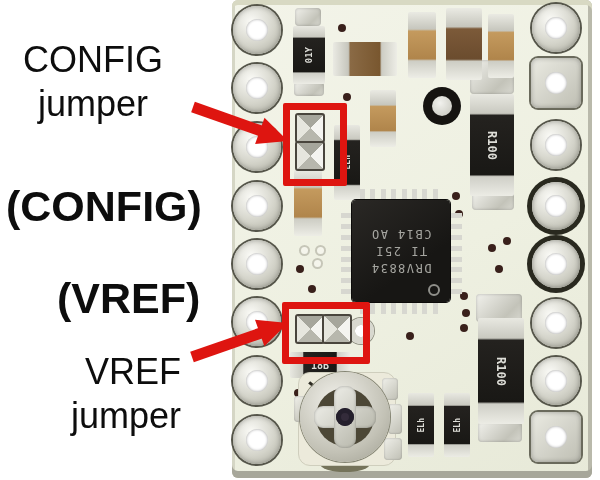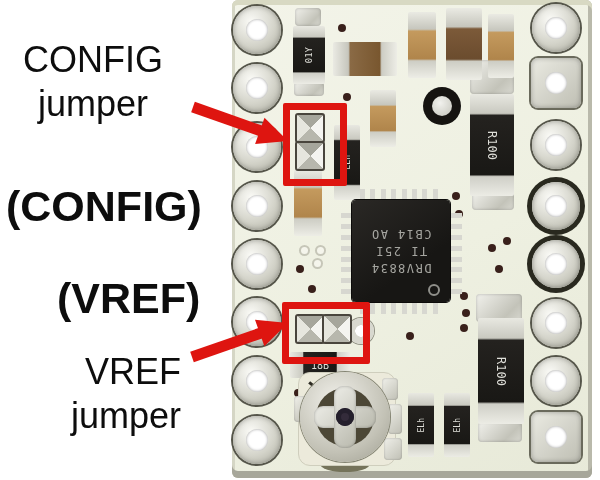--- a/index.html
+++ b/index.html
@@ -35,21 +35,21 @@
   .via{position:absolute;width:8px;height:8px;border-radius:50%;background:#39201b;}
   .via.light{width:7px;height:7px;background:#f5f5ec;box-shadow:0 0 0 2px #c6c6b8;}
   .plated{position:absolute;width:26px;height:26px;border-radius:50%;
     background:radial-gradient(circle,#ffffff 0 30%,#d8d8cf 32% 75%,#b9b9ac 100%);box-shadow:0 0 0 1px #8e8e80;}
   .ring-hole{position:absolute;width:38px;height:38px;border-radius:50%;background:#151310;}
   .ring-hole::after{content:"";position:absolute;left:50%;top:50%;width:20px;height:20px;margin:-10px 0 0 -10px;
     border-radius:50%;background:radial-gradient(circle at 40% 35%,#f2f2ee,#c4c4ba);}
 
   
   .smd{position:absolute;display:flex;align-items:center;justify-content:center;border-radius:2px;z-index:2;}
-  .clabel{color:#dedeD8;font-family:"DejaVu Sans Mono",monospace;font-weight:normal;text-align:right;}
+  .clabel{color:#dedeD8;font-family:"DejaVu Sans Mono",monospace;font-weight:bold;text-align:right;}
   .vert{writing-mode:vertical-rl;}
   .flip{transform:rotate(180deg);}
   .blob{position:absolute;border-radius:4px;z-index:1;
     background:linear-gradient(135deg,#f1f1ec,#c3c3b9 70%,#d9d9d1);box-shadow:inset 0 0 3px rgba(0,0,0,.25);}
 
   
   .rv{background:linear-gradient(180deg,#e8e8e1 0%,#c9c9c0 19%,#24221f 21%,#191815 79%,#cfcfc7 81%,#ececE5 100%);}
   
   .rh{background:linear-gradient(90deg,#e8e8e1 0%,#c9c9c0 21%,#24221f 23%,#191815 77%,#cfcfc7 79%,#ececE5 100%);}
   

